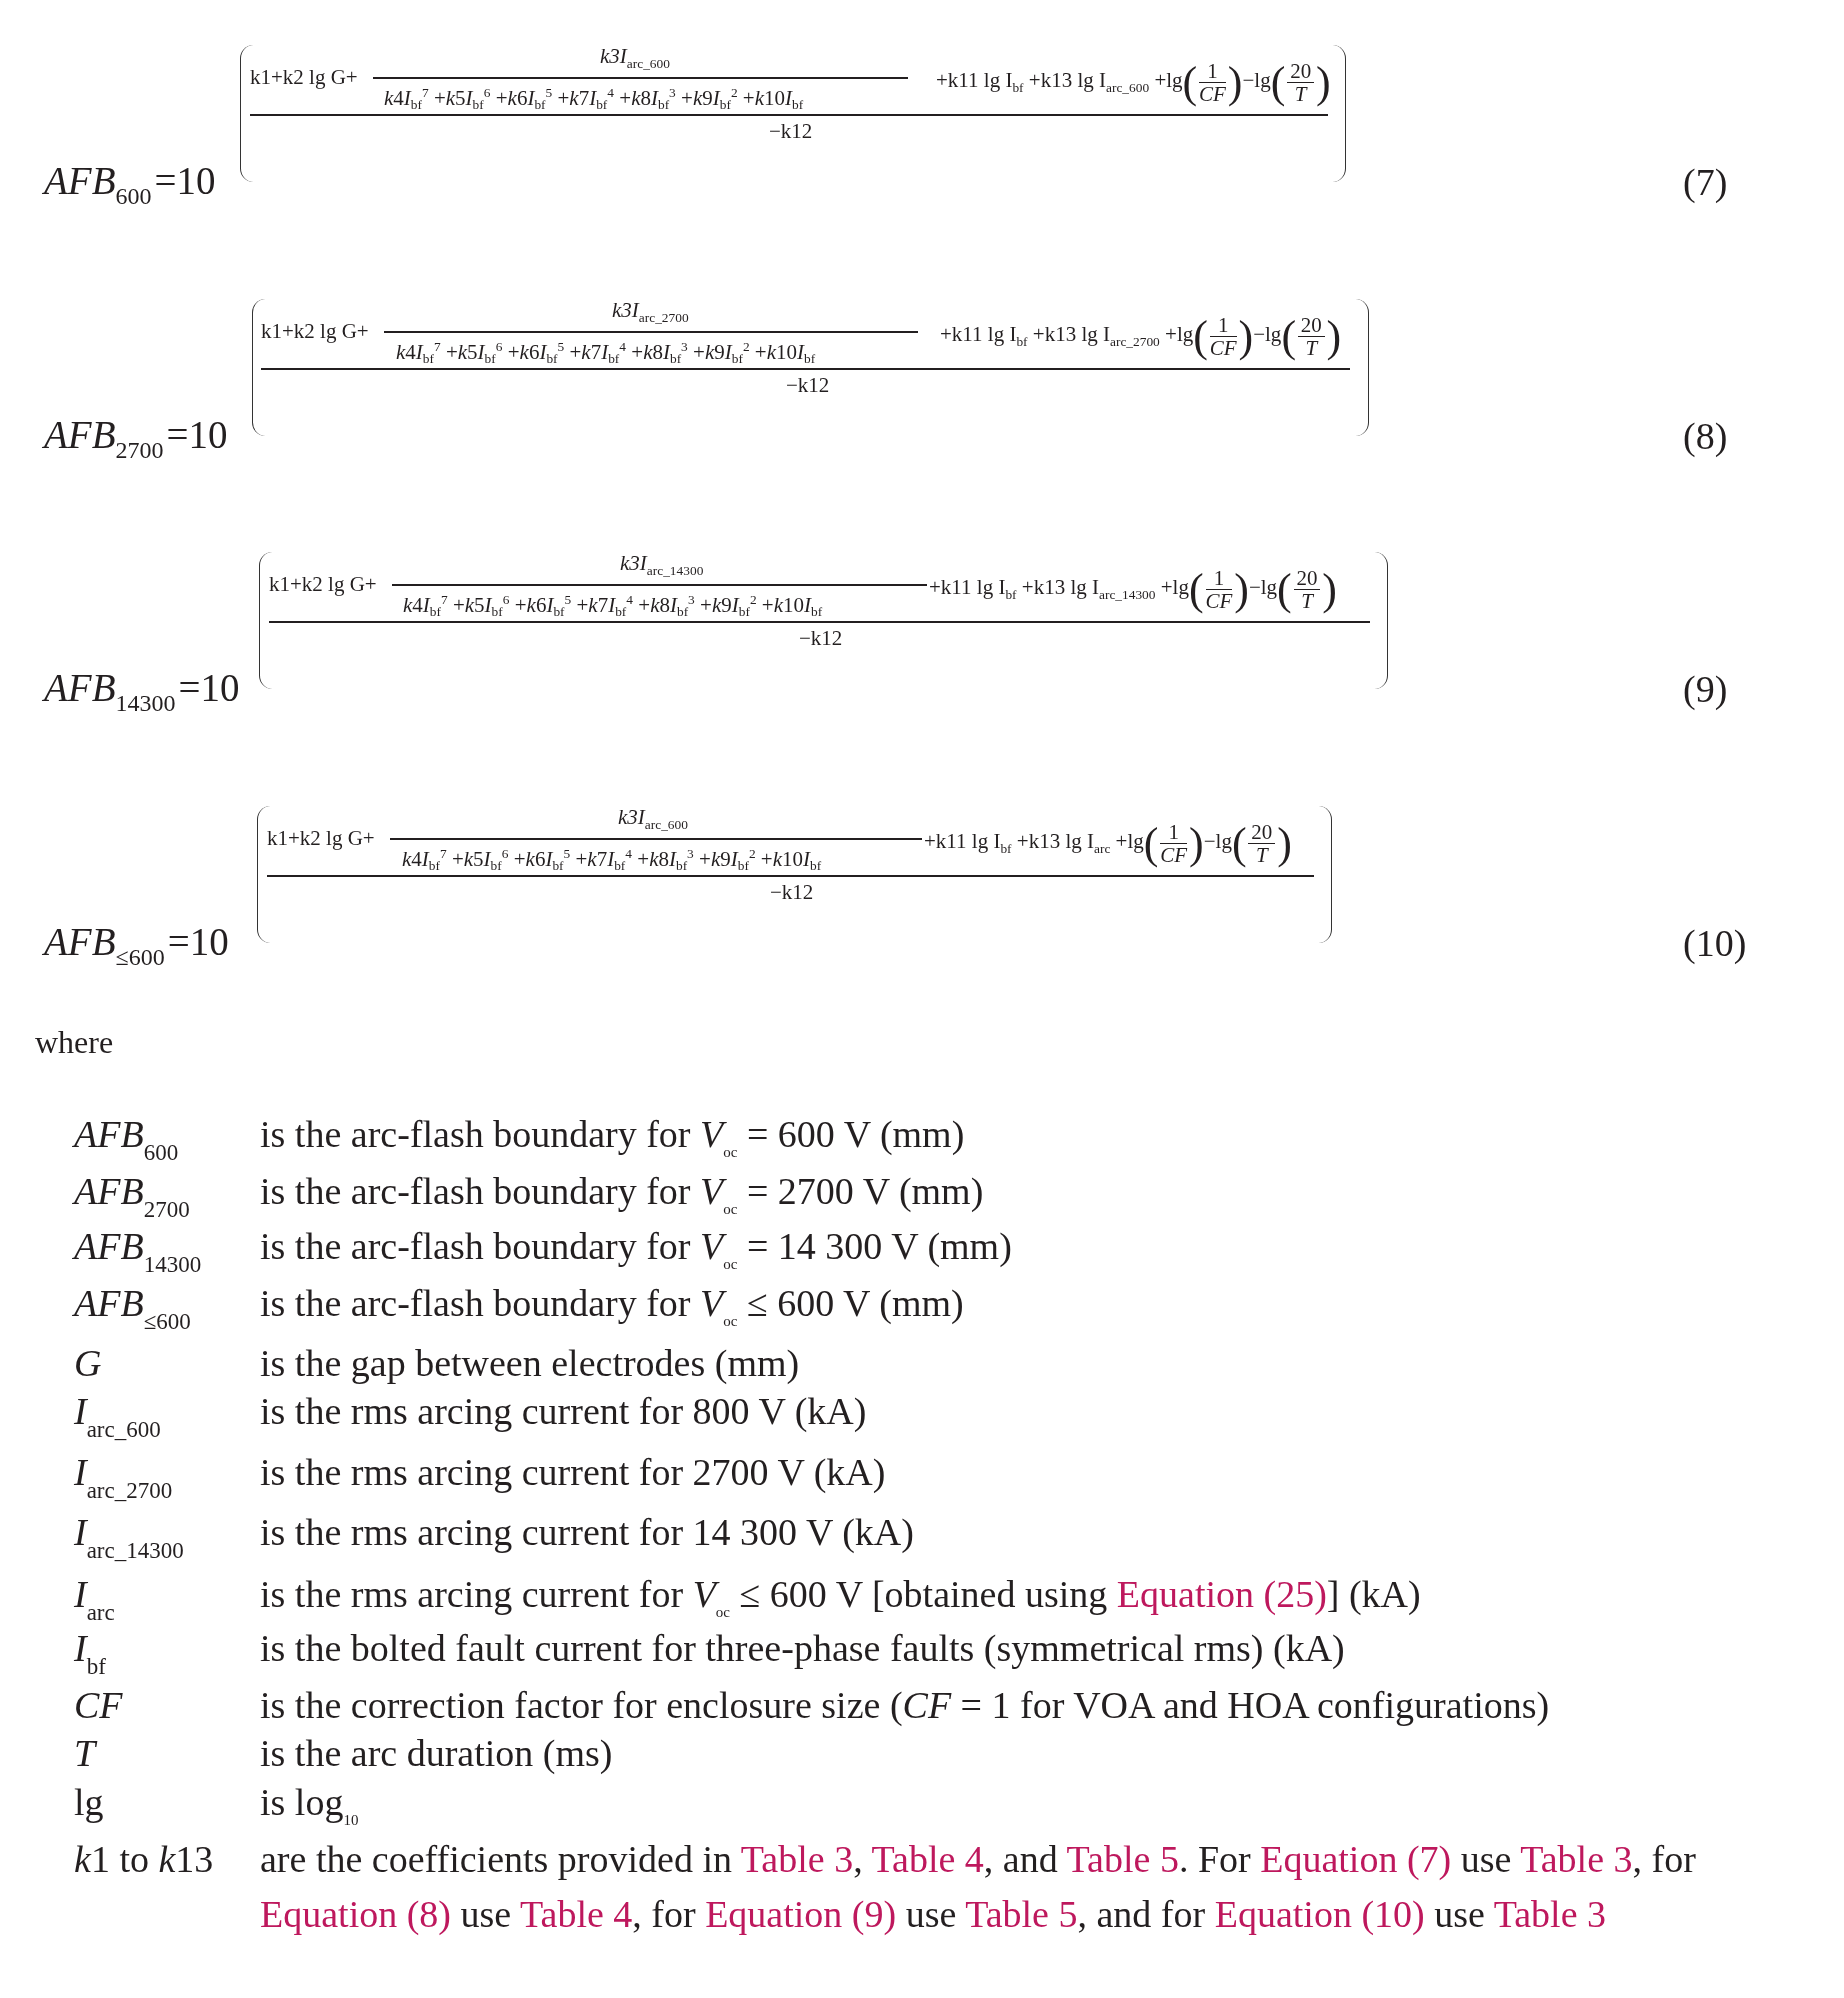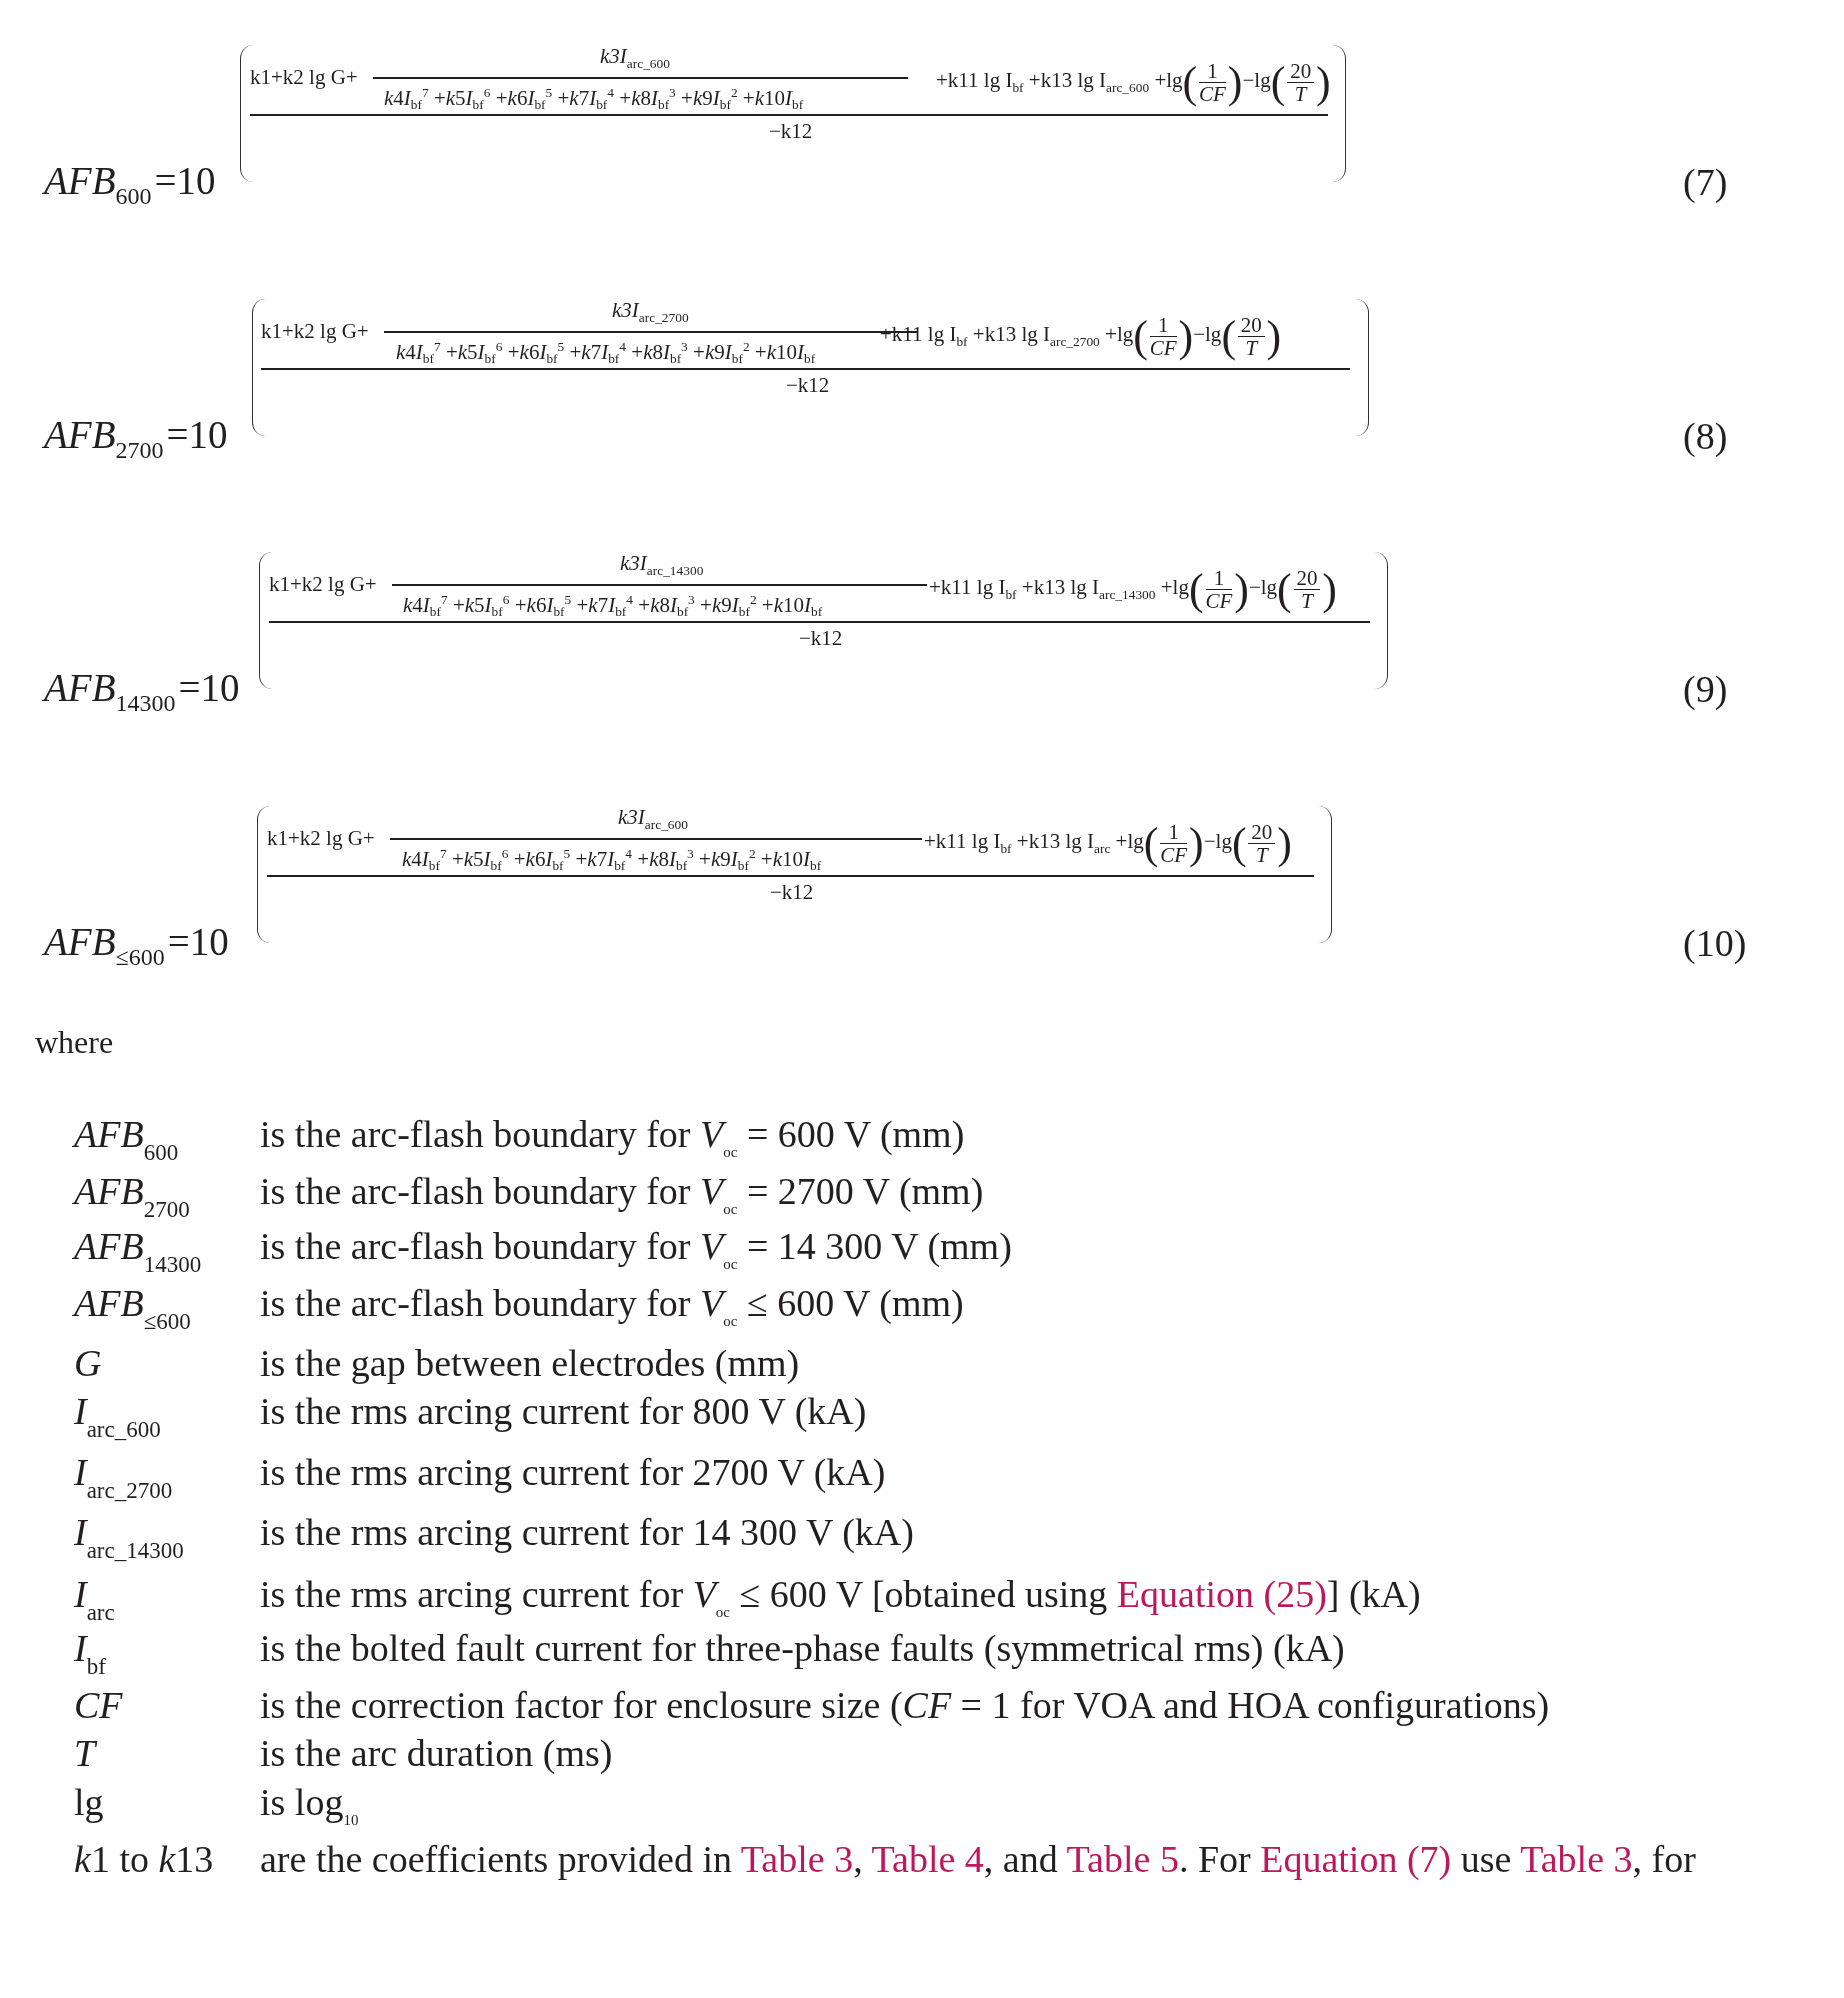--- a/index.html
+++ b/index.html
@@ -81,21 +81,21 @@
       </div>
 
       <div class="exp" style="left:612px; top:46px;">
         <i>k3</i><i>I</i><sub>arc_2700</sub>
       </div>
       <div class="bar" style="left:384px; top:77px; width:534px;"></div>
       <div class="exp" style="left:396px; top:86px;">
         <i>k</i>4<i>I</i><sub>bf</sub><sup>7</sup> +<i>k</i>5<i>I</i><sub>bf</sub><sup>6</sup> +<i>k</i>6<i>I</i><sub>bf</sub><sup>5</sup> +<i>k</i>7<i>I</i><sub>bf</sub><sup>4</sup> +<i>k</i>8<i>I</i><sub>bf</sub><sup>3</sup> +<i>k</i>9<i>I</i><sub>bf</sub><sup>2</sup> +<i>k</i>10<i>I</i><sub>bf</sub>
       </div>
 
-      <div class="exp" style="left:880px; top:60px;">
+      <div class="exp" style="left:940px; top:60px;">
         <span>+k11 lg I</span><sub>bf</sub>
         <span>+k13 lg I</span><sub>arc_2700</sub>
         <span>+lg</span><span class="bigp">(</span><span class="sm-frac"><span class="num">1</span><span><i>CF</i></span></span><span class="bigp">)</span><span>−lg</span><span class="bigp">(</span><span class="sm-frac"><span class="num">20</span><span><i>T</i></span></span><span class="bigp">)</span>
       </div>
 
       <div class="bar" style="left:261px; top:114px; width:1089px;"></div>
       <div class="exp" style="left:786px; top:121px;">
         <span>−k12</span>
       </div>
 
@@ -219,16 +219,18 @@
       <span class="desc"><span>is the arc duration (ms)</span></span>
     </div>
     <div class="def" style="top: 1783px;">
       <span class="sym upright">lg</span>
       <span class="desc"><span>is log</span><sub>10</sub></span>
     </div>
     <div class="def" style="top: 1840px;">
       <span class="sym upright"><i>k</i>1 to <i>k</i>13</span>
       <span class="desc">
         <span>are the coefficients provided in </span><a class="link">Table 3</a><span>, </span><a class="link">Table 4</a><span>, and </span><a class="link">Table 5</a><span>. For </span><a class="link">Equation (7)</a><span> use </span><a class="link">Table 3</a><span>, for</span>
-        <br></span>
+        <br><span style="display:inline-block; margin-top:17.3px;">
+        <a class="link">Equation (8)</a><span> use </span><a class="link">Table 4</a><span>, for </span><a class="link">Equation (9)</a><span> use </span><a class="link">Table 5</a><span>, and for </span><a class="link">Equation (10)</a><span> use </span><a class="link">Table 3</a>
+        </span></span>
     </div>
   </div>
 
 
 </body></html>

